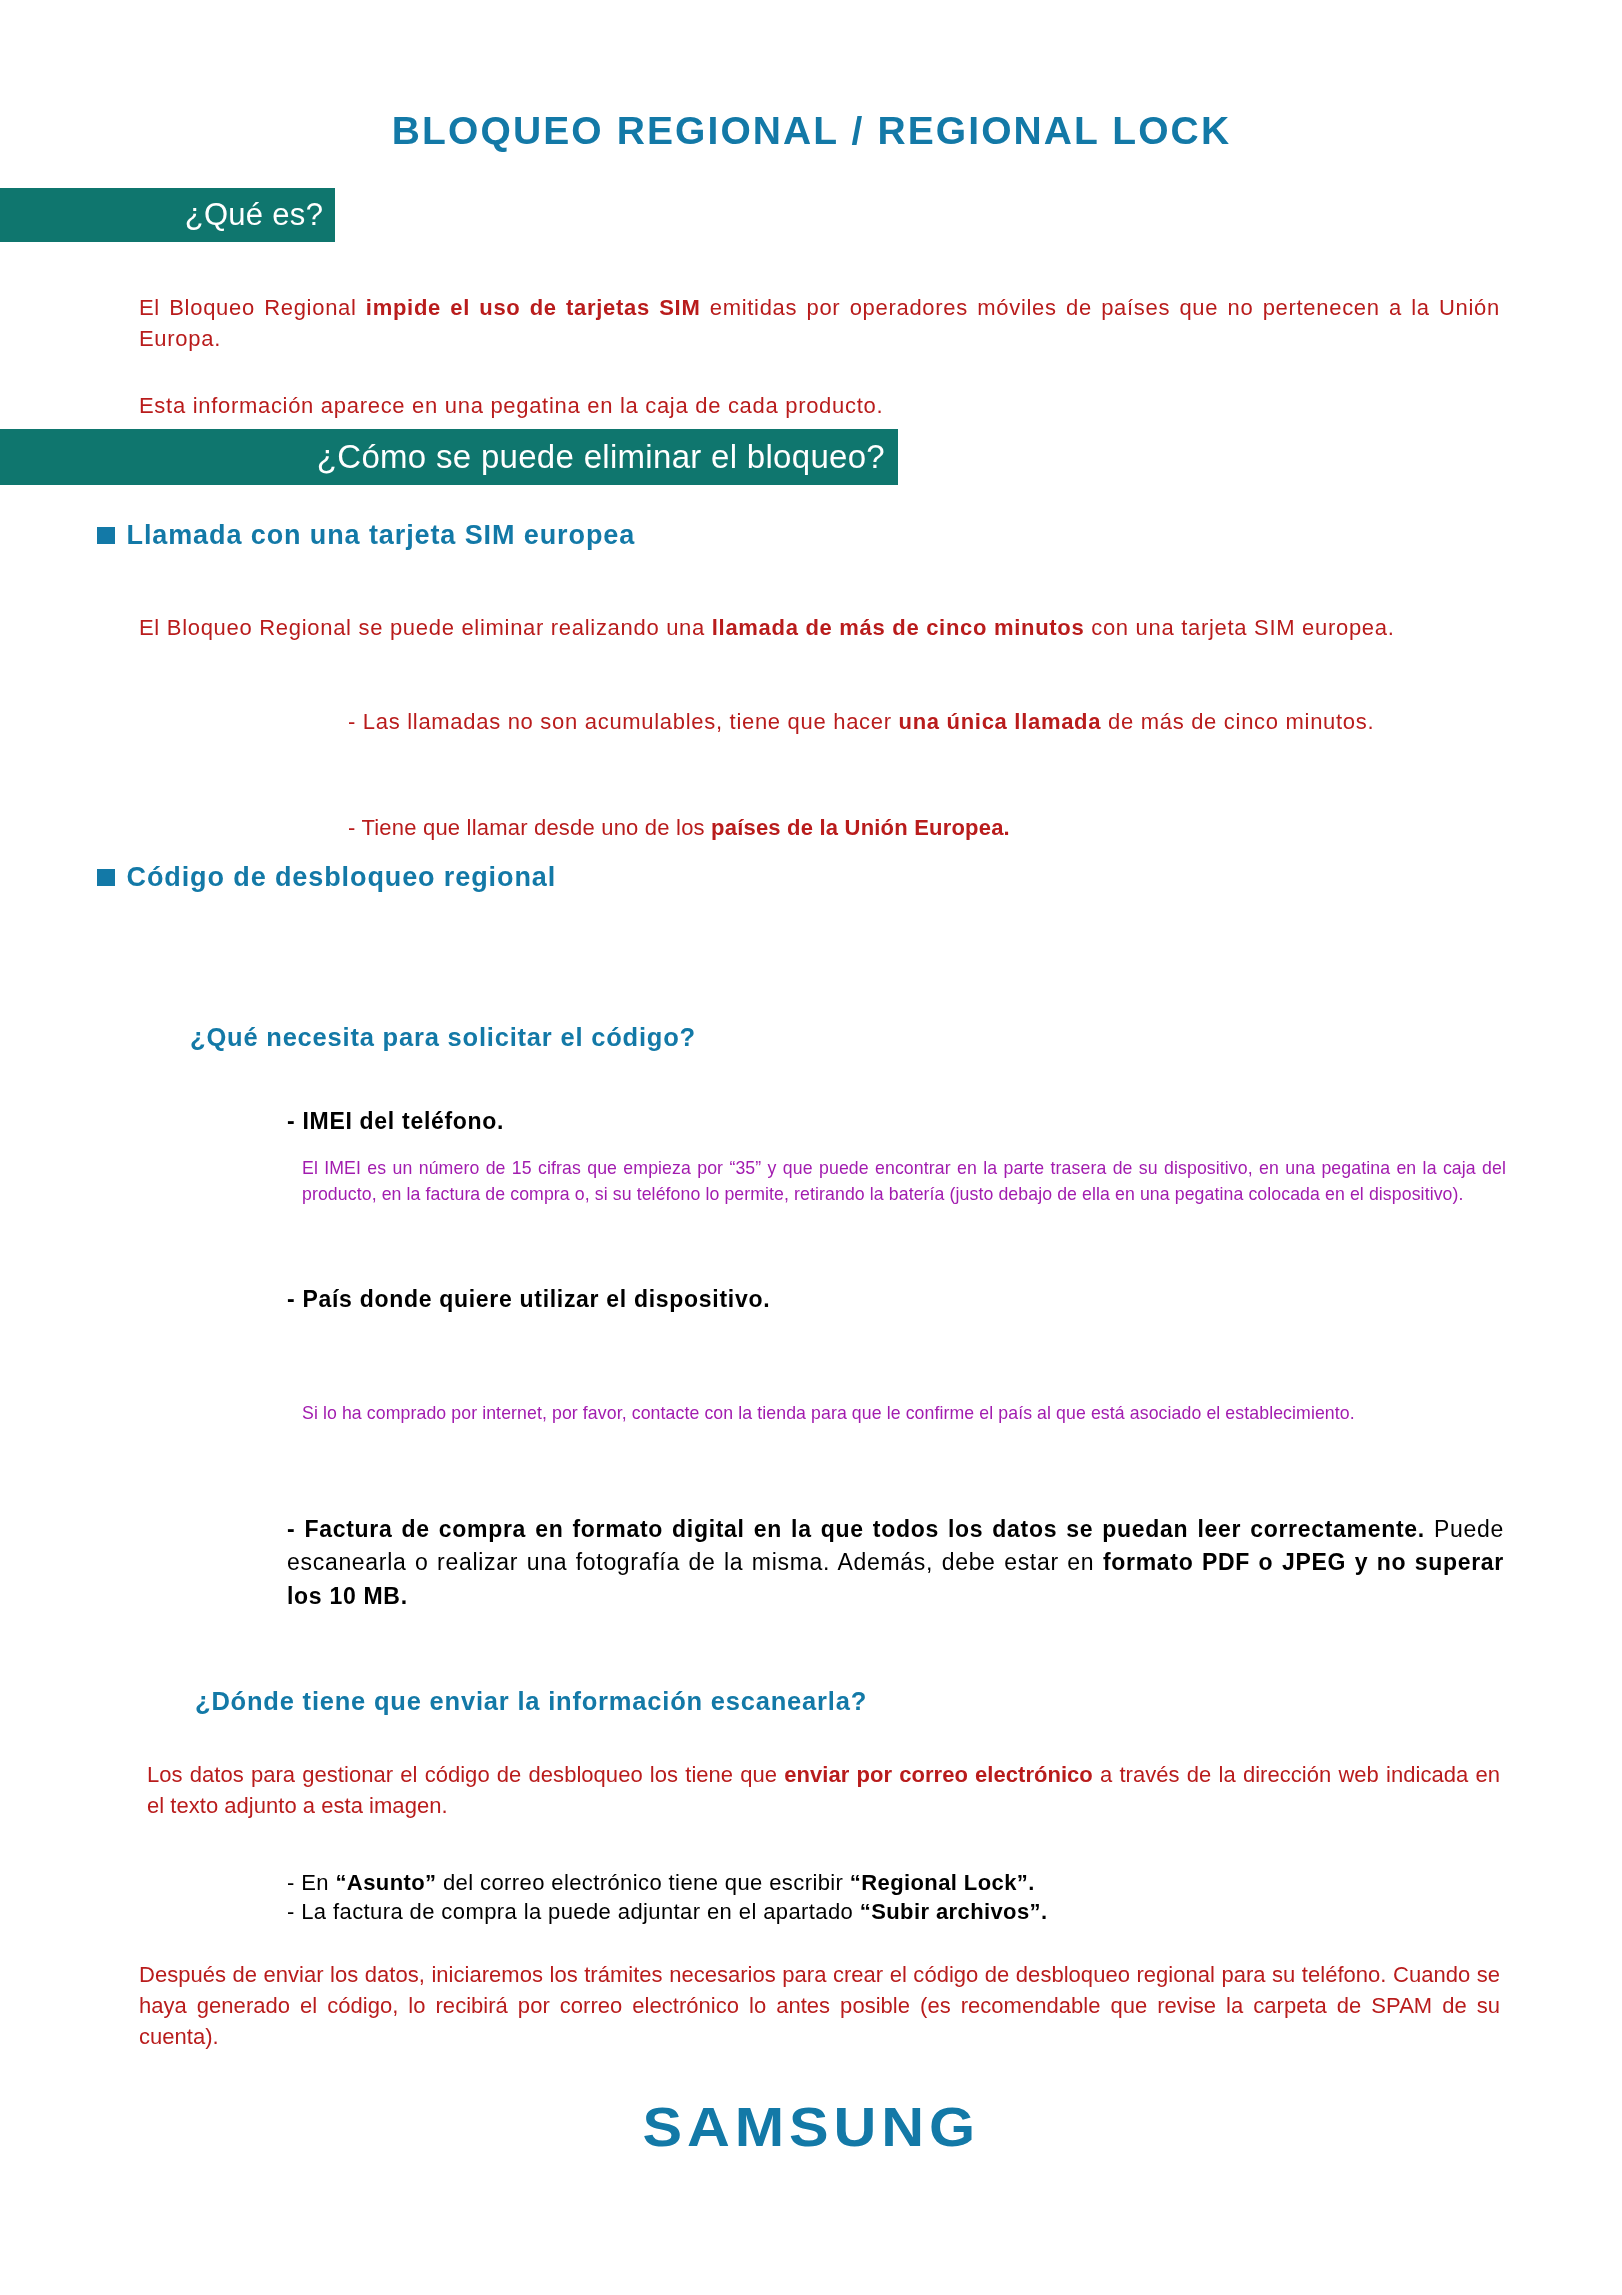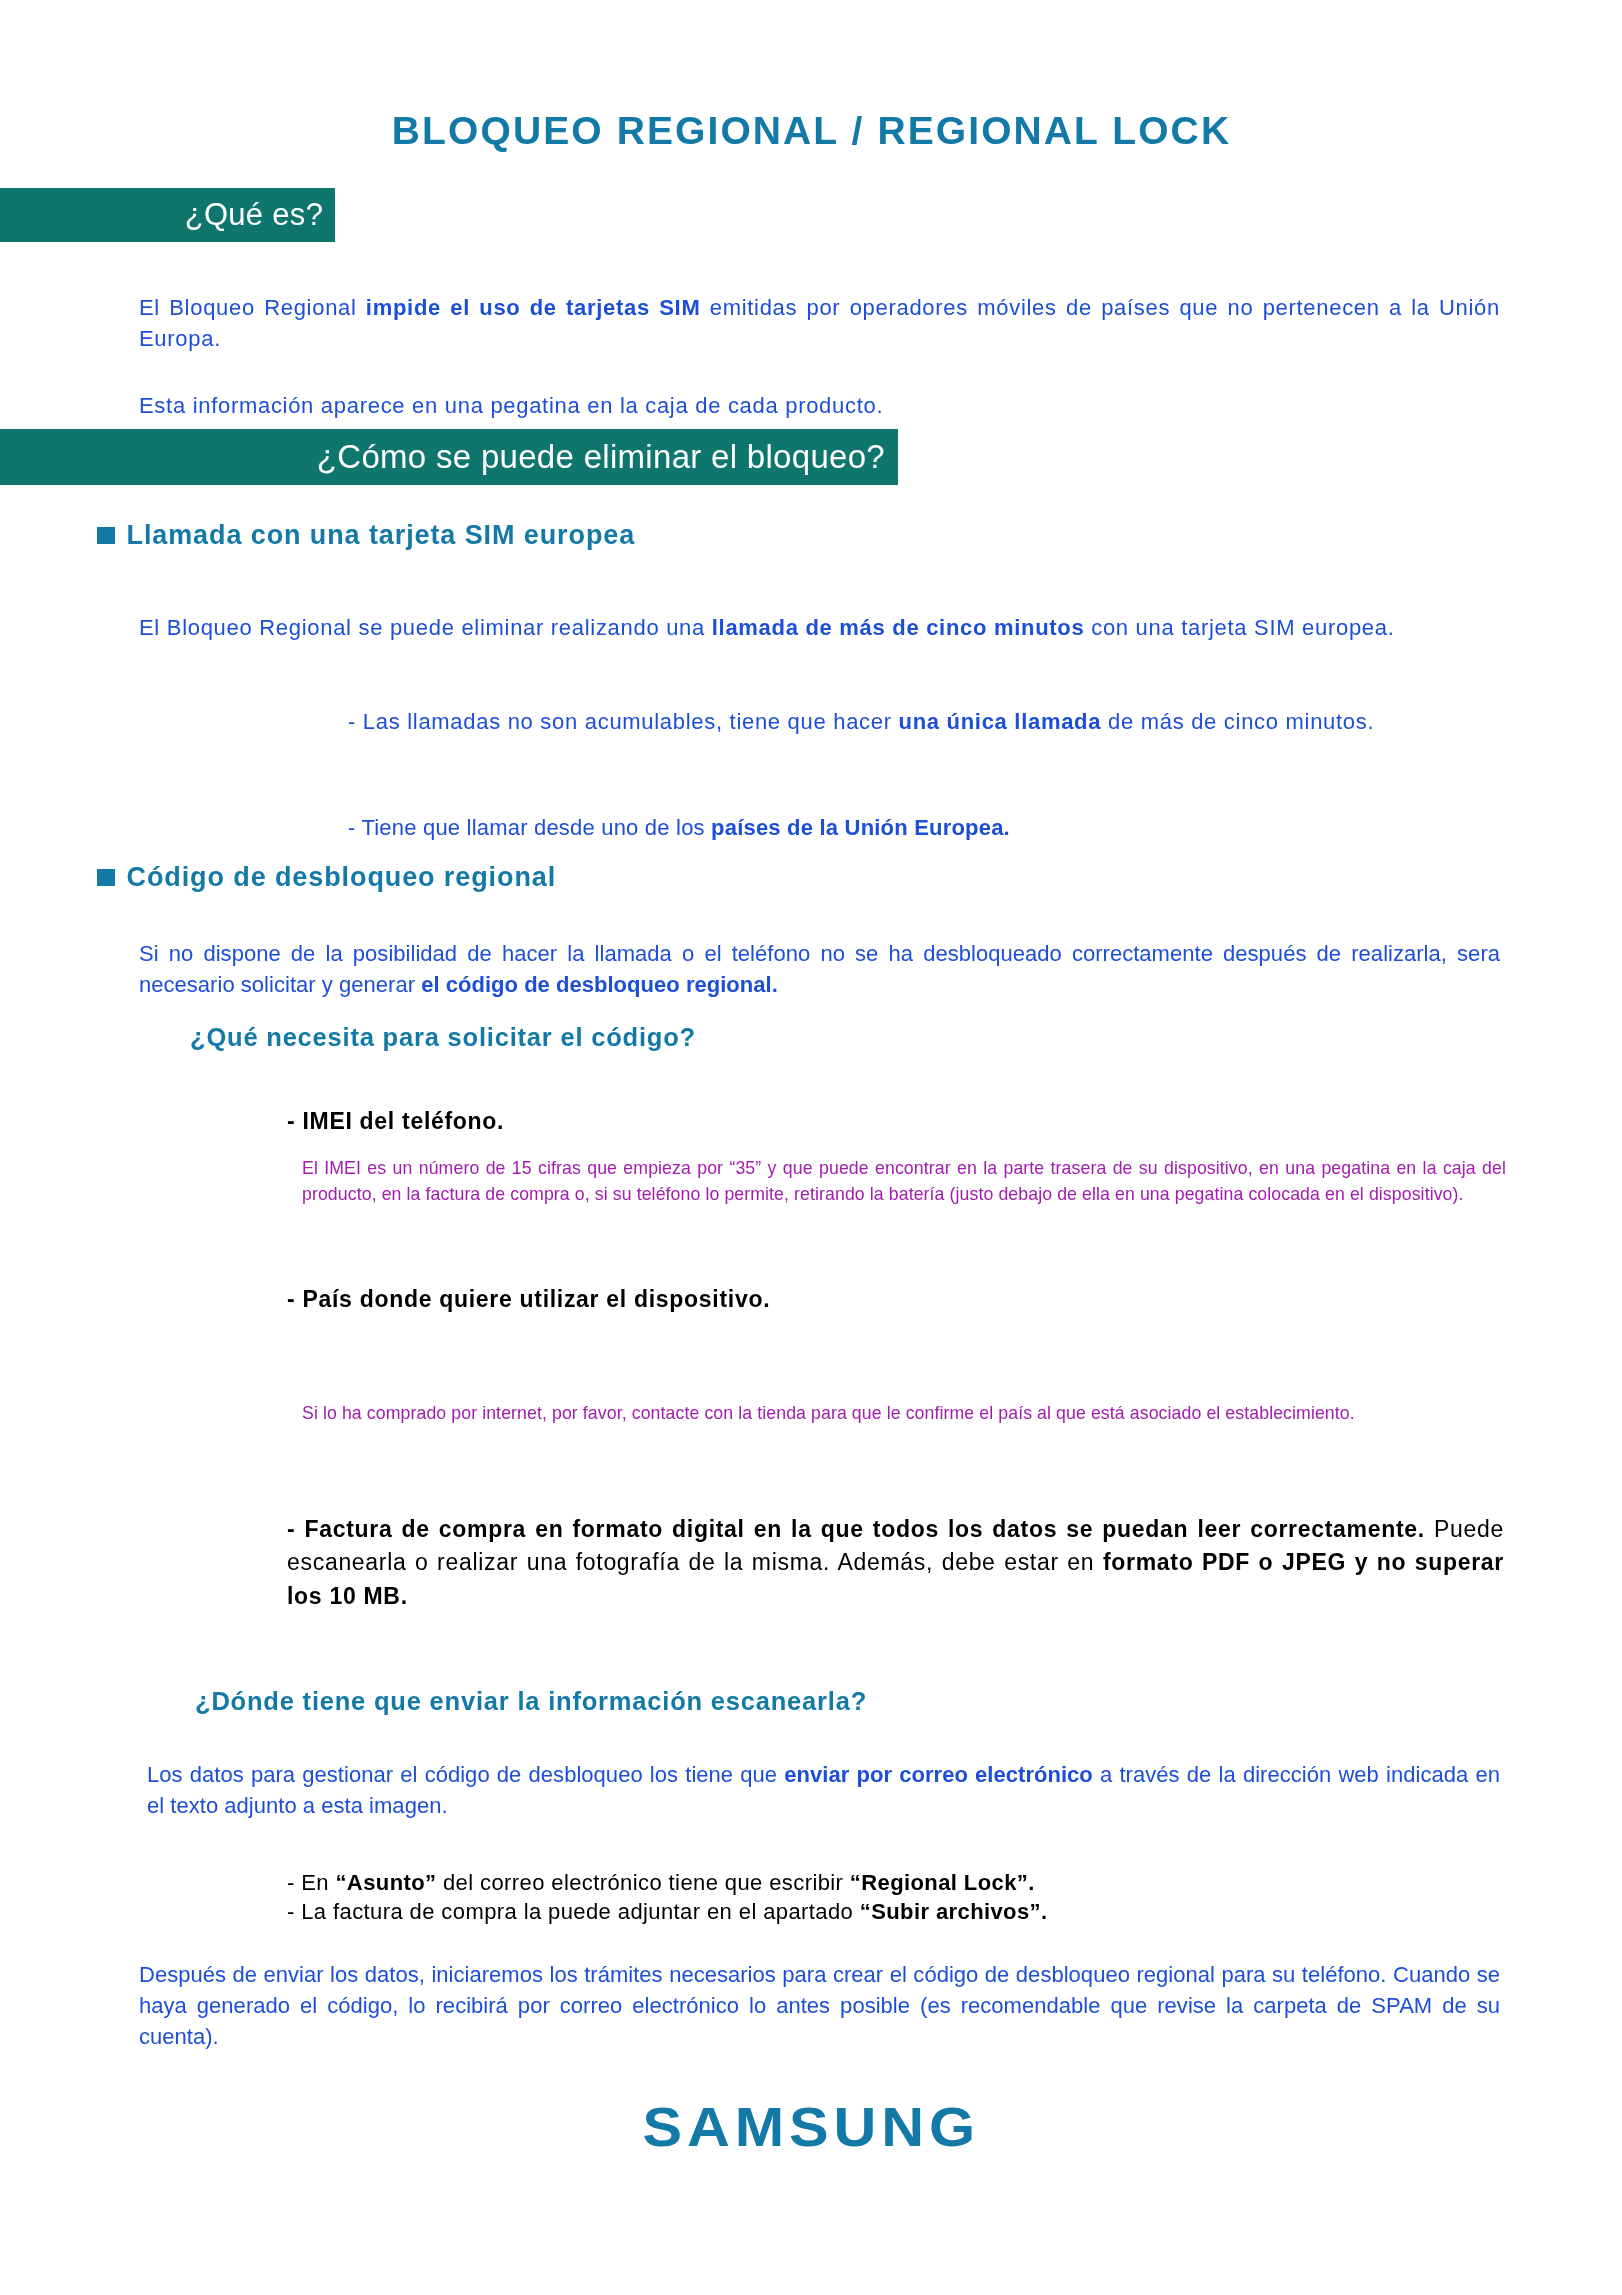--- a/index.html
+++ b/index.html
@@ -101,21 +101,21 @@
     white-space: nowrap;
   }
   .q-h1 { top: 1023px; left: 190px; }
   .q-h2 { top: 1687px; left: 195px; }
 
   
   .para {
     position: absolute;
     font-size: 22px;
     line-height: 1.42;
-    color: #1d4ed8;
+    color: #b91c1c;
     text-align: justify;
     text-justify: inter-word;
   }
   .para b { font-weight: bold; }
   .para.tracked { letter-spacing: 0.7px; }
   .para.tracked-lite { letter-spacing: 0.2px; }
   .para.plain { letter-spacing: 0.03px; }
 
   .p-intro1   { top: 270px;  left: 139px; width: 1361px; }
   .p-intro2   { top: 368px;  left: 139px; width: 1361px; }
@@ -212,21 +212,20 @@
 
   <p class="para tracked p-dash1"><span>- Las llamadas no son acumulables, tiene que hacer </span><b>una única llamada</b><span> de más de cinco minutos.</span></p>
 
   <p class="para tracked-lite p-dash2"><span>- Tiene que llamar desde uno de los </span><b>países de la Unión Europea.</b></p>
 
   <div class="sq-heading sq-h2">
     <span class="sq-bullet"></span>
     <span>Código de desbloqueo regional</span>
   </div>
 
-  <p class="para plain p-code1"><span>Si no dispone de la posibilidad de hacer la llamada o el teléfono no se ha desbloqueado correctamente después de realizarla, sera necesario solicitar y generar </span><b>el código de desbloqueo regional.</b></p>
 
   <div class="q-heading q-h1">¿Qué necesita para solicitar el código?</div>
 
   <div class="req-bold r-imei-title">- IMEI del teléfono.</div>
   <div class="req-fine r-imei-fine">El IMEI es un número de 15 cifras que empieza por “35” y que puede encontrar en la parte trasera de su dispositivo, en una pegatina en la caja del producto, en la factura de compra o, si su teléfono lo permite, retirando la batería (justo debajo de ella en una pegatina colocada en el dispositivo).</div>
 
   <div class="req-bold r-pais1">- País donde quiere utilizar el dispositivo.</div>
 
   <div class="req-fine r-pais2-fine">Si lo ha comprado por internet, por favor, contacte con la tienda para que le confirme el país al que está asociado el establecimiento.</div>
 

